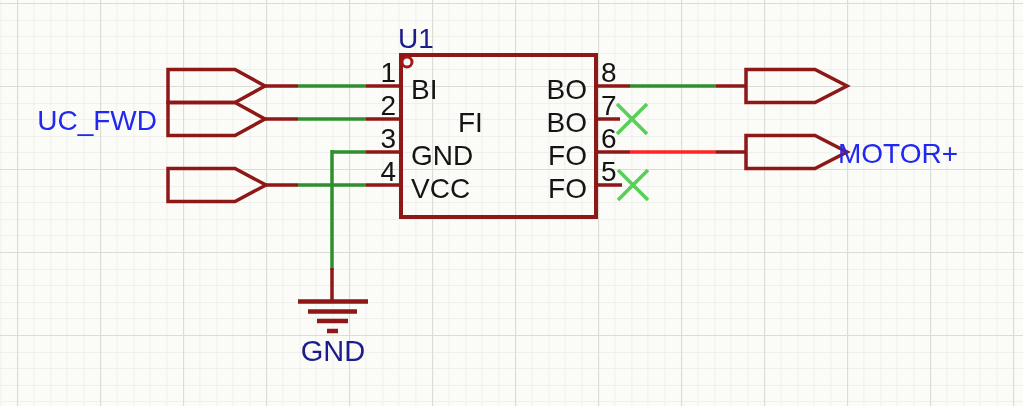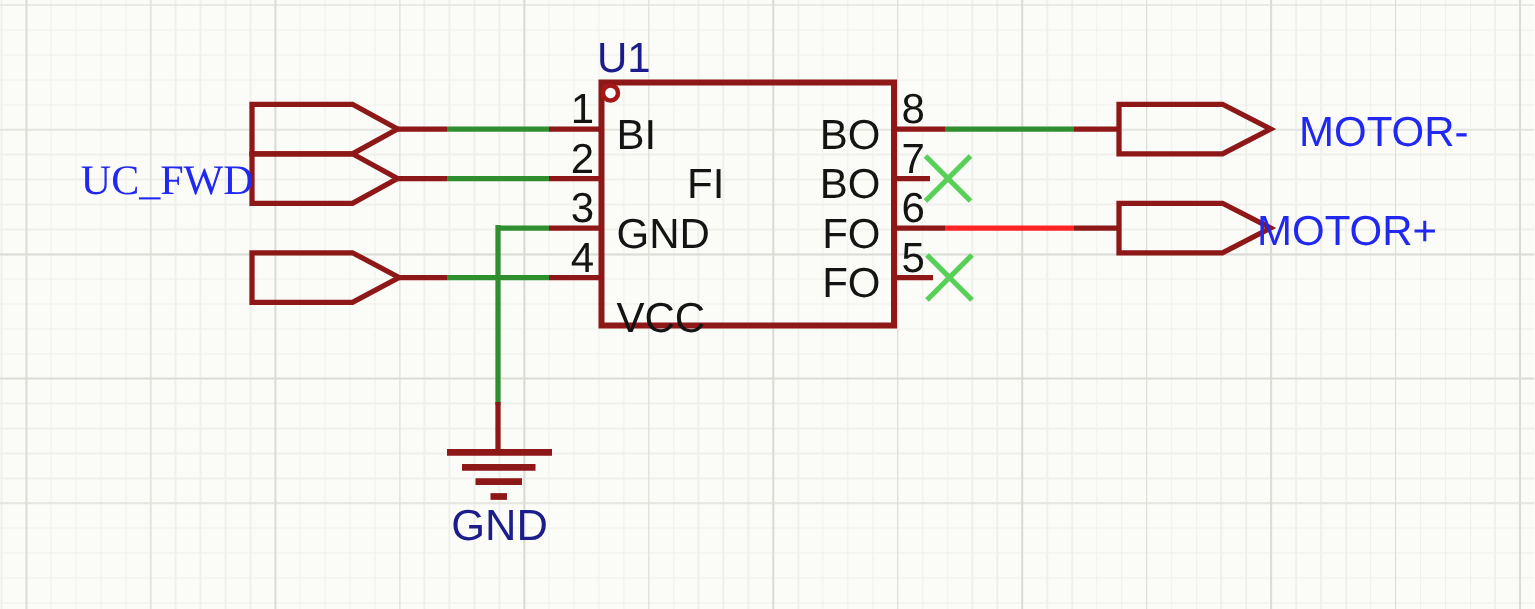--- a/index.html
+++ b/index.html
@@ -79,41 +79,40 @@
     <polygon points="746,69.5 815,69.5 847,86 815,102.5 746,102.5" fill="none" stroke="#8e1717" stroke-width="3.5"></polygon>
     <polygon points="746,135.5 815,135.5 847,152 815,168.5 746,168.5" fill="none" stroke="#8e1717" stroke-width="3.5"></polygon>
 
     <line x1="332" y1="268" x2="332" y2="301" stroke="#8e1717" stroke-width="3.5"></line>
     <line x1="298" y1="301.5" x2="368" y2="301.5" stroke="#8e1717" stroke-width="4.5"></line>
     <line x1="308" y1="311.5" x2="357" y2="311.5" stroke="#8e1717" stroke-width="4.5"></line>
     <line x1="317" y1="321" x2="348" y2="321" stroke="#8e1717" stroke-width="4.5"></line>
     <line x1="327" y1="331" x2="338" y2="331" stroke="#8e1717" stroke-width="4.5"></line>
   </svg>
 
-  <div class="t blue ra" style="left:16px; width:153px; top:107px;font-family:Liberation Serif, serif;">UC_FWD</div>
+  <div class="t blue ra" style="left:4px; width:153px; top:107px;">UC_FWD</div>
 
-  <div class="t blue" style="left:866px; top:74px;">MOTOR-</div>
   <div class="t blue" style="left:838px; top:140px;">MOTOR+</div>
 
   <div class="t navy" style="left:398px; top:25px;">U1</div>
 
   <div class="t black ra" style="left:340px; width:56px; top:59px;">1</div>
   <div class="t black ra" style="left:340px; width:56px; top:92px;">2</div>
   <div class="t black ra" style="left:340px; width:56px; top:125px;">3</div>
   <div class="t black ra" style="left:340px; width:56px; top:158px;">4</div>
 
   <div class="t black" style="left:601px; top:59px;">8</div>
   <div class="t black" style="left:601px; top:92px;">7</div>
   <div class="t black" style="left:601px; top:125px;">6</div>
   <div class="t black" style="left:601px; top:158px;">5</div>
 
   <div class="t black" style="left:411px; top:76px;">BI</div>
   <div class="t black" style="left:411px; top:109px;margin-left:47px;">FI</div>
   <div class="t black" style="left:411px; top:142px;">GND</div>
-  <div class="t black" style="left:411px; top:175px;margin-top:23px;">VCC</div>
+  <div class="t black" style="left:411px; top:175px;">VCC</div>
 
   <div class="t black ra" style="left:500px; width:87px; top:76px;">BO</div>
   <div class="t black ra" style="left:500px; width:87px; top:109px;">BO</div>
   <div class="t black ra" style="left:500px; width:87px; top:142px;">FO</div>
   <div class="t black ra" style="left:500px; width:87px; top:175px;">FO</div>
 
   <div class="t navy ctr" style="left:283px; width:100px; top:337px; font-size:29px;">GND</div>
 
 </div>
 

